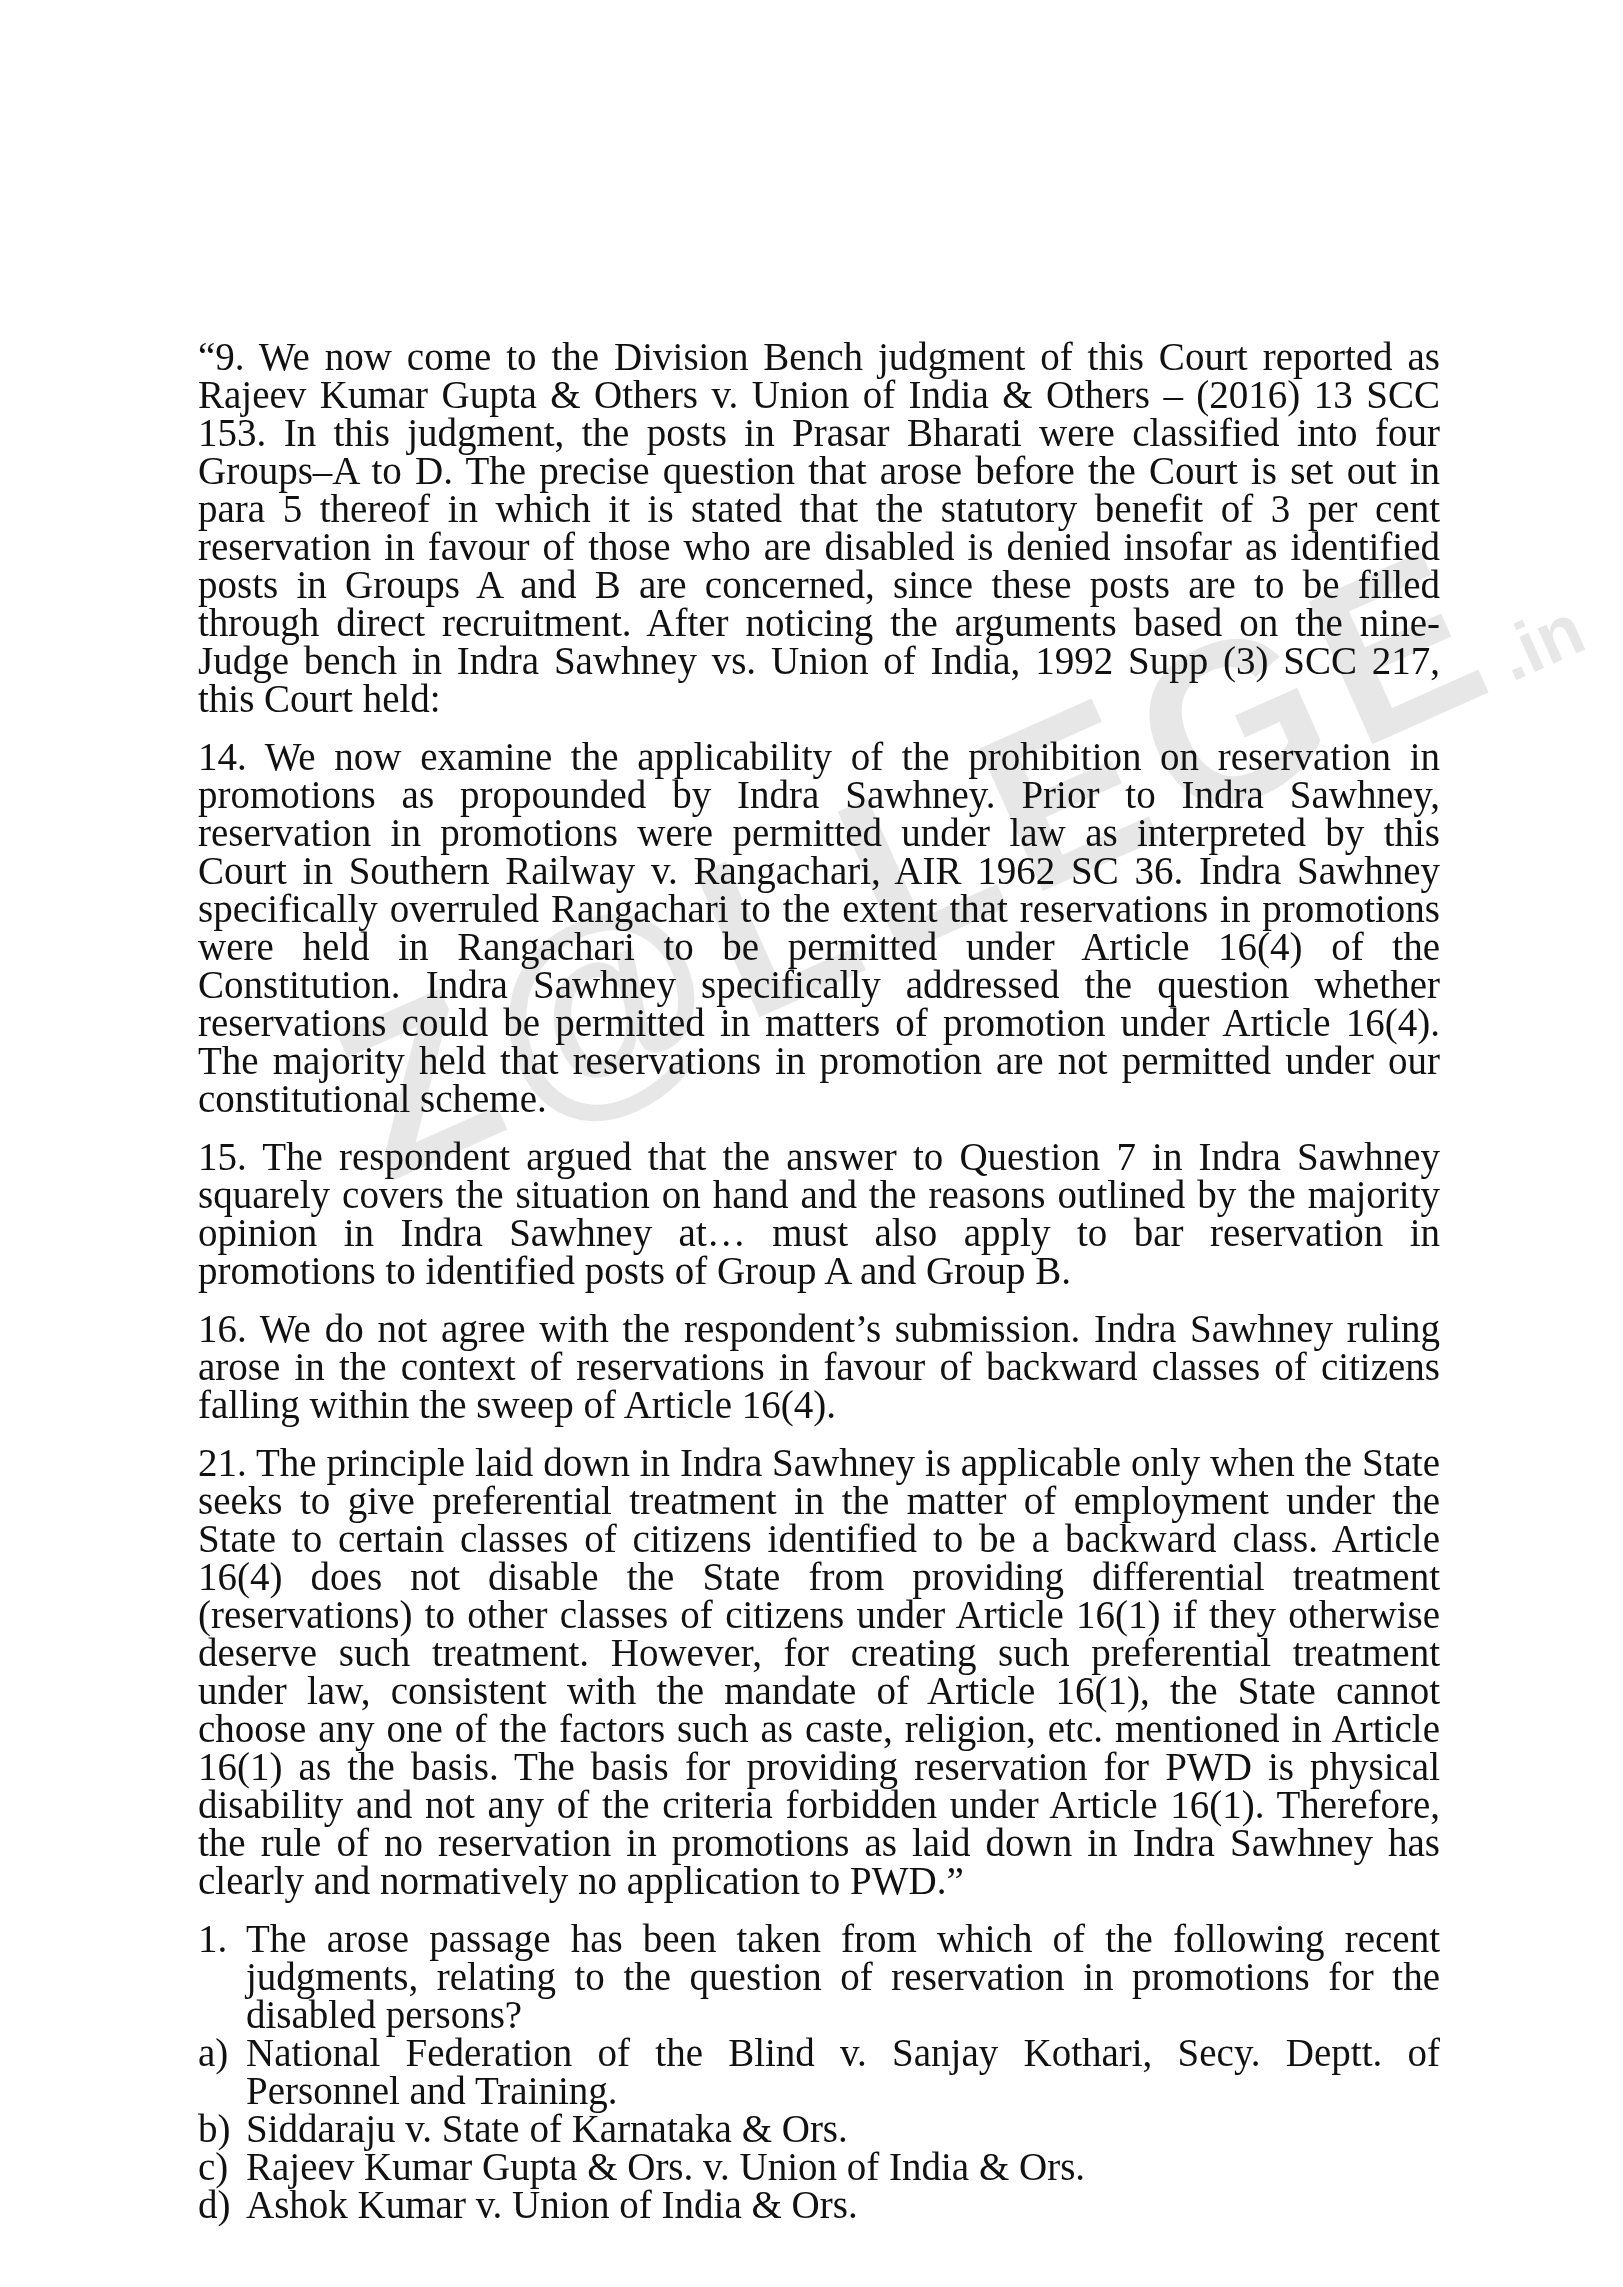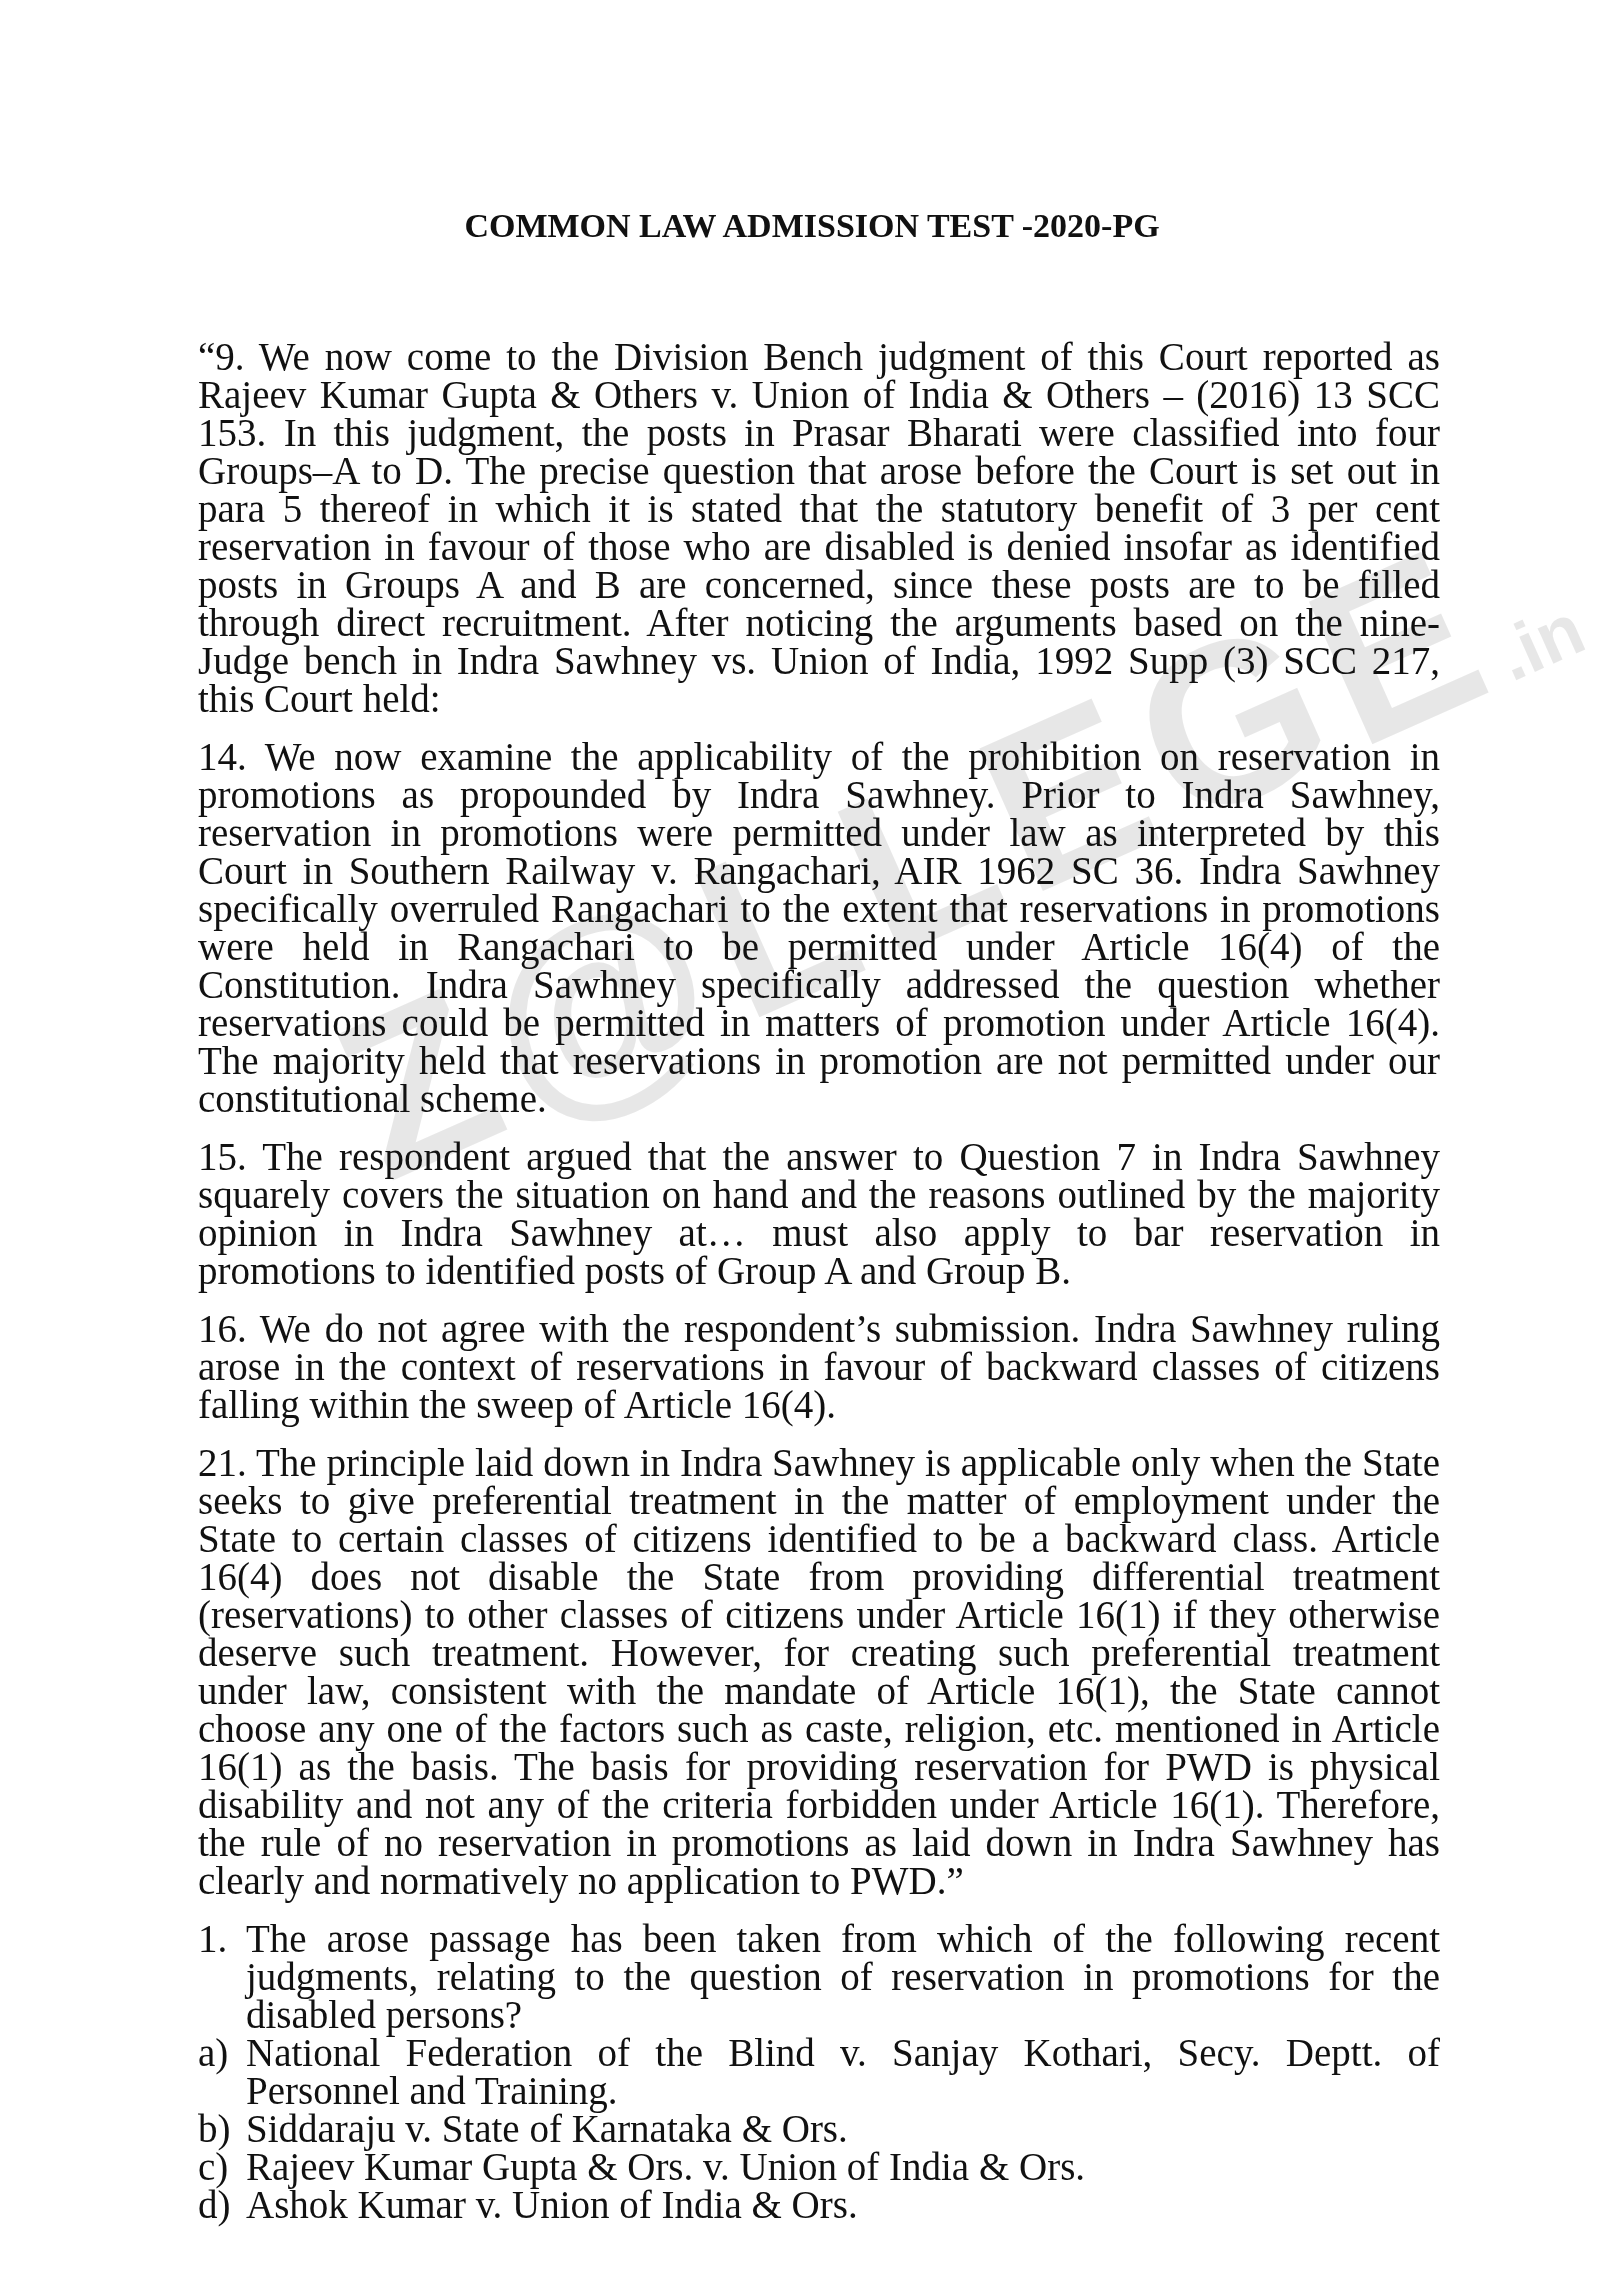--- a/index.html
+++ b/index.html
@@ -53,21 +53,20 @@
   .logo .o-slash::after { left: 23.6px; top: 7.3px; }
   .logo .dom { font-size: 31px; letter-spacing: 0; margin-left: -12.7px; }
 </style>
 </head>
 <body>
 
 <div class="page">
 
   <div class="watermark"><span>Z@LLEGE</span><span class="dom">.in</span></div>
 
-  <div class="title">COMMON LAW ADMISSION TEST -2020-PG</div>
 
   <div class="content">
     <p>“9. We now come to the Division Bench judgment of this Court reported as Rajeev Kumar Gupta &amp; Others v. Union of India &amp; Others – (2016) 13 SCC 153. In this judgment, the posts in Prasar Bharati were classified into four Groups–A to D. The precise question that arose before the Court is set out in para 5 thereof in which it is stated that the statutory benefit of 3 per cent reservation in favour of those who are disabled is denied insofar as identified posts in Groups A and B are concerned, since these posts are to be filled through direct recruitment. After noticing the arguments based on the nine-Judge bench in Indra Sawhney vs. Union of India, 1992 Supp (3) SCC 217, this Court held:</p>
     <p class="it">14. We now examine the applicability of the prohibition on reservation in promotions as propounded by Indra Sawhney. Prior to Indra Sawhney, reservation in promotions were permitted under law as interpreted by this Court in Southern Railway v. Rangachari, AIR 1962 SC 36. Indra Sawhney specifically overruled Rangachari to the extent that reservations in promotions were held in Rangachari to be permitted under Article 16(4) of the Constitution. Indra Sawhney specifically addressed the question whether reservations could be permitted in matters of promotion under Article 16(4). The majority held that reservations in promotion are not permitted under our constitutional scheme.</p>
     <p class="it">15. The respondent argued that the answer to Question 7 in Indra Sawhney squarely covers the situation on hand and the reasons outlined by the majority opinion in Indra Sawhney at… must also apply to bar reservation in promotions to identified posts of Group A and Group B.</p>
     <p class="it">16. We do not agree with the respondent’s submission. Indra Sawhney ruling arose in the context of reservations in favour of backward classes of citizens falling within the sweep of Article 16(4).</p>
     <p><span class="it">21. The principle laid down in Indra Sawhney is applicable only when the State seeks to give preferential treatment in the matter of employment under the State to certain classes of citizens identified to be a backward class. Article 16(4) does not disable the State from providing differential treatment (reservations) to other classes of citizens under Article 16(1) if they otherwise deserve such treatment. However, for creating such preferential treatment under law, consistent with the mandate of Article 16(1), the State cannot choose any one of the factors such as caste, religion, etc. mentioned in Article 16(1) as the basis. The basis for providing reservation for PWD is physical disability and not any of the criteria forbidden under Article 16(1). Therefore, the rule of no reservation in promotions as laid down in Indra Sawhney has clearly and normatively no application to PWD</span><span>.”</span></p>
 
     <div class="q">
       <div class="qrow">

